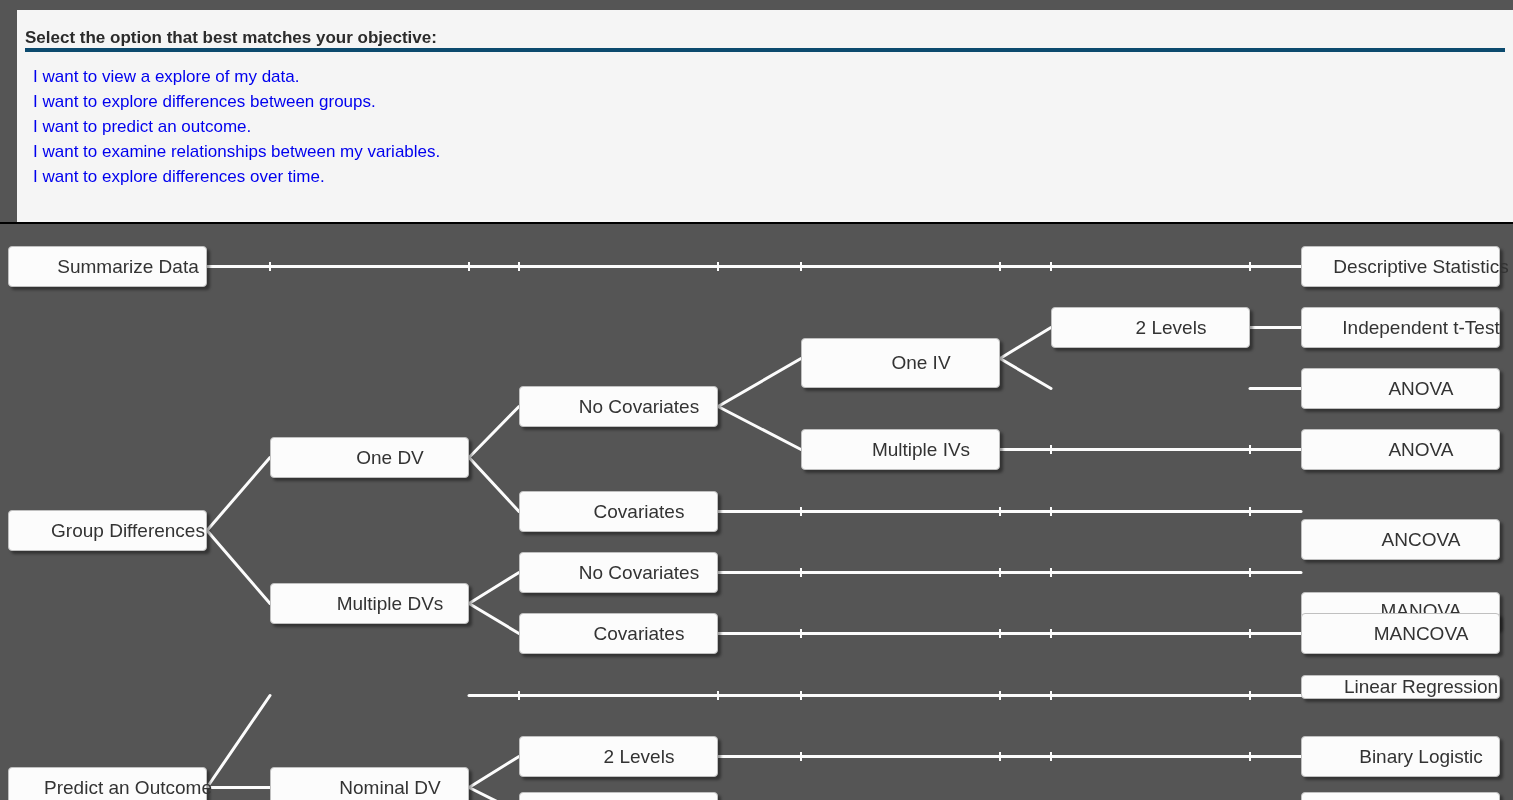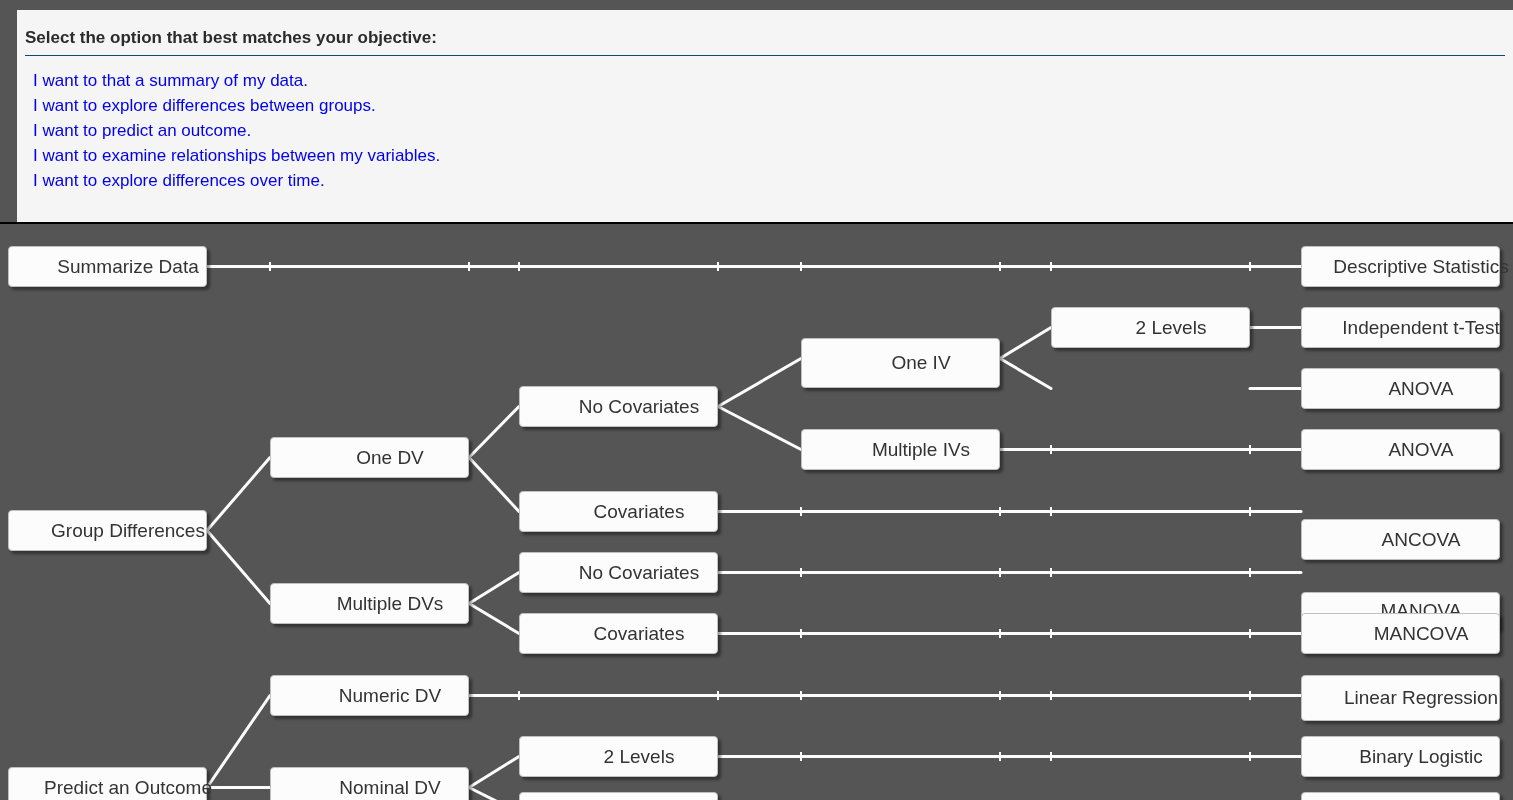--- a/index.html
+++ b/index.html
@@ -7,22 +7,22 @@
   .stage{
     position:relative;width:1513px;height:800px;overflow:hidden;
     background:var(--page-bg,#555555);
   }
   
   .panel{
     position:absolute;left:17px;top:10px;right:0;height:212px;
     background:var(--panel-bg,#f5f5f5);
   }
   .panel-heading{
-    margin:18px 8px 0 8px;padding-bottom:7px;
-    border-bottom:1px solid #0c4a6e;
+    margin:18px 8px 0 8px;
+    border-bottom:4px solid #0c4a6e;
     font-size:17px;font-weight:bold;color:#2b2b2b;
   }
   .objective-list{
     list-style:none;margin:12px 0 0 16px;padding:0;
   }
   .objective-list li{line-height:25px;}
   .objective-link{
     color:var(--link,#0000ee);font-size:17px;text-decoration:none;cursor:pointer;
   }
   
@@ -110,47 +110,46 @@
         <line x1="1000" y1="752" x2="1000" y2="761" class="edge-tick"></line>
         <line x1="1051" y1="752" x2="1051" y2="761" class="edge-tick"></line>
         <line x1="1250" y1="752" x2="1250" y2="761" class="edge-tick"></line>
       </svg>
 
   <div class="node" style="left: 8px; top: 246px; width: 199px; height: 41px;">Summarize Data</div>
       <div class="node" style="left: 8px; top: 510px; width: 199px; height: 41px;">Group Differences</div>
       <div class="node" style="left: 8px; top: 767px; width: 199px; height: 41px;">Predict an Outcome</div>
       <div class="node" style="left: 270px; top: 437px; width: 199px; height: 41px;">One DV</div>
       <div class="node" style="left: 270px; top: 583px; width: 199px; height: 41px;">Multiple DVs</div>
-      <div class="node" style="left: 270px; top: 675px; width: 199px; height: 41px;">Numeric DV</div>
       <div class="node" style="left: 270px; top: 767px; width: 199px; height: 41px;">Nominal DV</div>
       <div class="node" style="left: 519px; top: 386px; width: 199px; height: 41px;">No Covariates</div>
       <div class="node" style="left: 519px; top: 491px; width: 199px; height: 41px;">Covariates</div>
       <div class="node" style="left: 519px; top: 552px; width: 199px; height: 41px;">No Covariates</div>
       <div class="node" style="left: 519px; top: 613px; width: 199px; height: 41px;">Covariates</div>
       <div class="node" style="left: 519px; top: 736px; width: 199px; height: 41px;">2 Levels</div>
       <div class="node" style="left: 519px; top: 792px; width: 199px; height: 41px;"></div>
       <div class="node" style="left: 801px; top: 338px; width: 199px; height: 50px;">One IV</div>
       <div class="node" style="left: 801px; top: 429px; width: 199px; height: 41px;">Multiple IVs</div>
       <div class="node" style="left: 1051px; top: 307px; width: 199px; height: 41px;">2 Levels</div>
       <div class="node" style="left: 1301px; top: 246px; width: 199px; height: 41px;">Descriptive Statistics</div>
       <div class="node" style="left: 1301px; top: 307px; width: 199px; height: 41px;">Independent t-Test</div>
       <div class="node" style="left: 1301px; top: 368px; width: 199px; height: 41px;">ANOVA</div>
       <div class="node" style="left: 1301px; top: 429px; width: 199px; height: 41px;">ANOVA</div>
       <div class="node" style="left: 1301px; top: 491px; width: 199px; height: 41px; margin-top: 28px;">ANCOVA</div>
       <div class="node" style="left: 1301px; top: 552px; width: 199px; height: 38px; margin-top: 40px;">MANOVA</div>
       <div class="node" style="left: 1301px; top: 613px; width: 199px; height: 41px;">MANCOVA</div>
-      <div class="node" style="left: 1301px; top: 675px; width: 199px; height: 46px;">Linear Regression</div>
+      <div class="node" style="left: 1301px; top: 675px; width: 199px; height: 24px;">Linear Regression</div>
       <div class="node" style="left: 1301px; top: 736px; width: 199px; height: 41px;">Binary Logistic</div>
       <div class="node" style="left: 1301px; top: 792px; width: 199px; height: 41px;"></div>
     </div>
 
   <div class="panel">
     <div class="panel-heading">Select the option that best matches your objective:</div>
     <ul class="objective-list">
-        <li><a class="objective-link">I want to that a summary of my data.</a></li>
+        <li><a class="objective-link">I want to view a explore of my data.</a></li>
         <li><a class="objective-link">I want to explore differences between groups.</a></li>
         <li><a class="objective-link">I want to predict an outcome.</a></li>
         <li><a class="objective-link">I want to examine relationships between my variables.</a></li>
         <li><a class="objective-link">I want to explore differences over time.</a></li>
       </ul>
   </div>
 
   <div class="divider"></div>
 
 </div>

